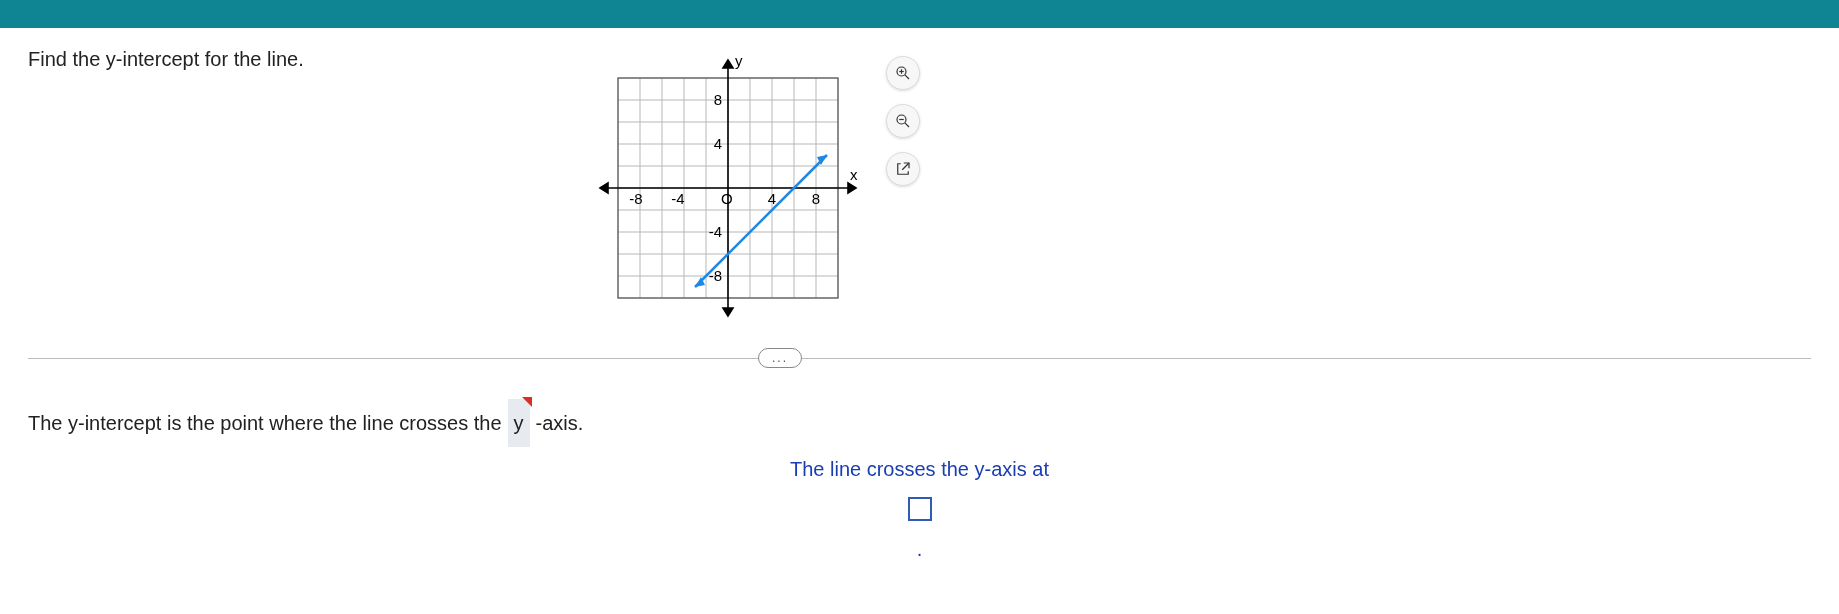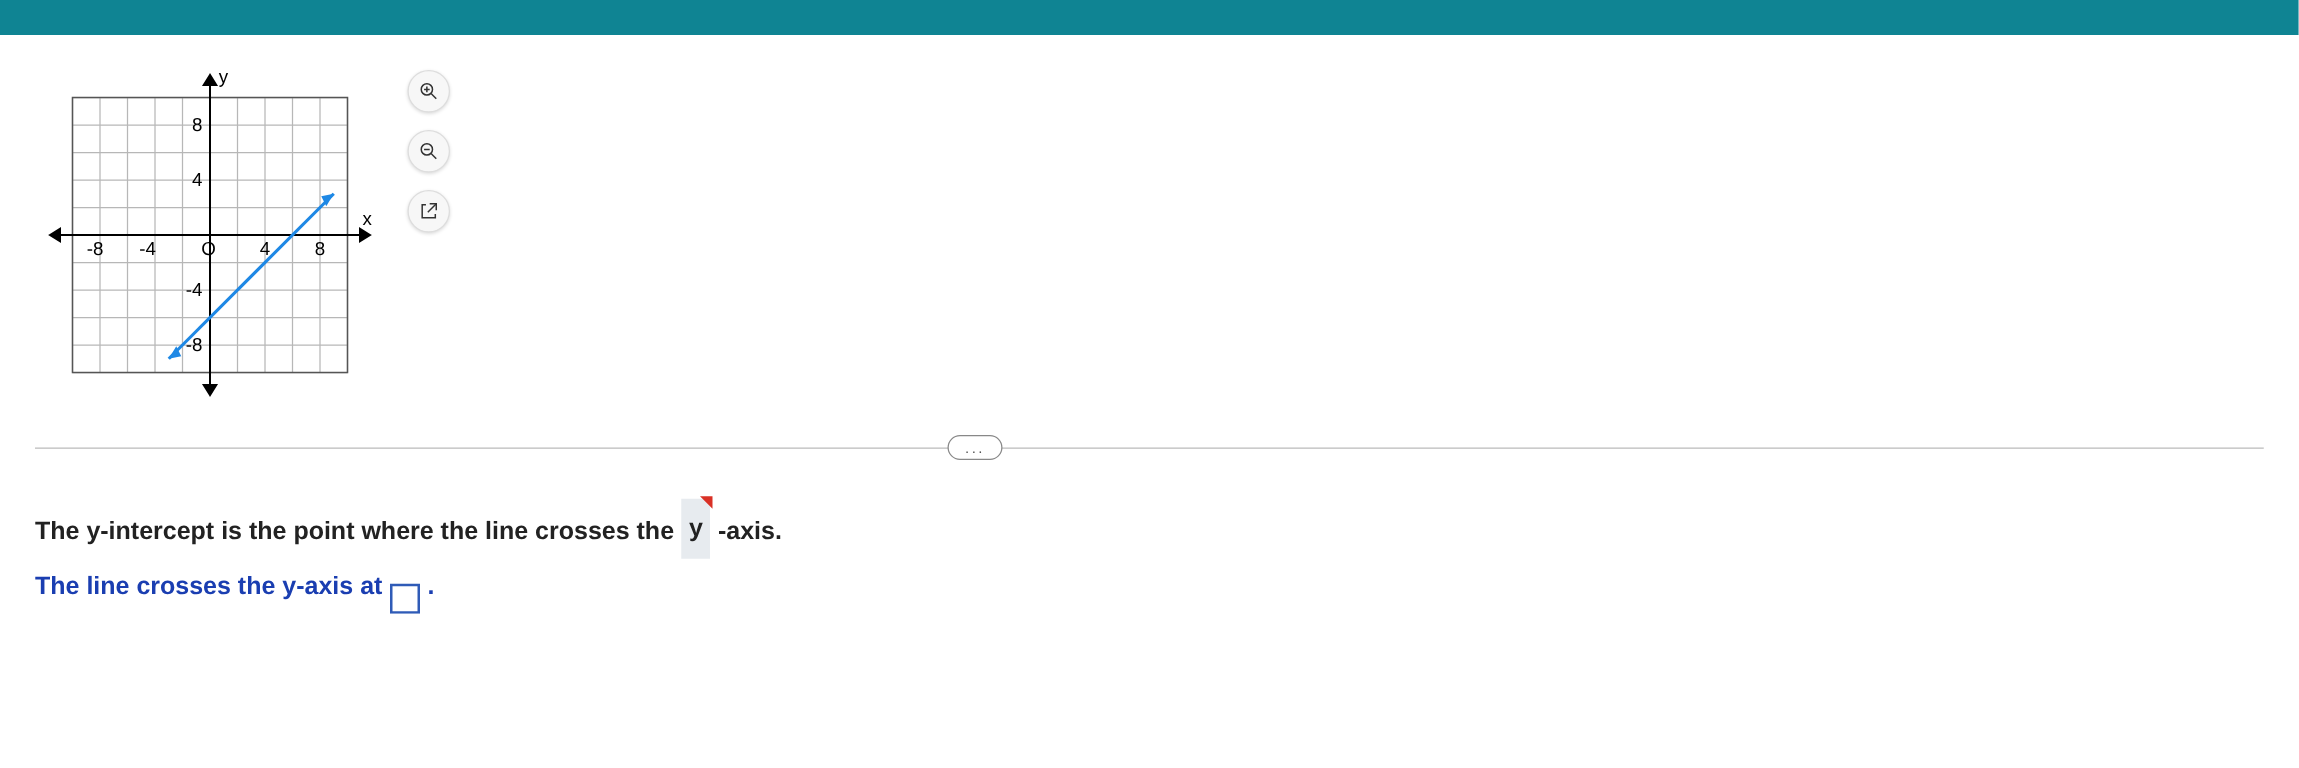--- a/index.html
+++ b/index.html
@@ -71,50 +71,51 @@
     display:flex; align-items:center; justify-content:center;
     font-size: 12px;
     letter-spacing: 2px;
     color:#555;
     cursor: pointer;
   }
   .answer-area {
     font-size: 20px;
     line-height: 2.2;
   }
-  .answer-area .row { display:flex; align-items:flex-end; gap:6px; flex-wrap:wrap;font-weight:bold; }
+  .answer-area .row { display:flex; align-items:center; gap:6px; flex-wrap:wrap; }
   .fill-chip {
     display:inline-flex;
     align-items:center;
     background: #e7ebef;
     padding: 2px 6px;
     position: relative;
   }
   .fill-chip::after {
     content:"";
     position:absolute;
     top:-2px; right:-2px;
     border-top: 10px solid #d93025;
     border-left: 10px solid transparent;
   }
   .ans-box {
     display:inline-block;
     width: 24px; height: 24px;
     border: 2px solid #2f5bb7;
     vertical-align: middle;
   }
-  .blue-text { color: #1a3eb1; }
+  .blue-text { color: #1a3eb1; flex-direction: column; }
 </style>
 </head>
 <body>
 
 <div class="header-bar"></div>
 
 <div class="content">
   <div class="top-row">
+    <div class="question-text">Find the y-intercept for the line.</div>
 
     <div class="graph-zone">
       <div class="graph-box">
         <svg viewBox="0 0 280 280" width="280" height="280">
 
           <g stroke="#b7b7b7" stroke-width="1">
 
             <line x1="30" y1="30" x2="30" y2="250"></line>
             <line x1="52" y1="30" x2="52" y2="250"></line>
             <line x1="74" y1="30" x2="74" y2="250"></line>

